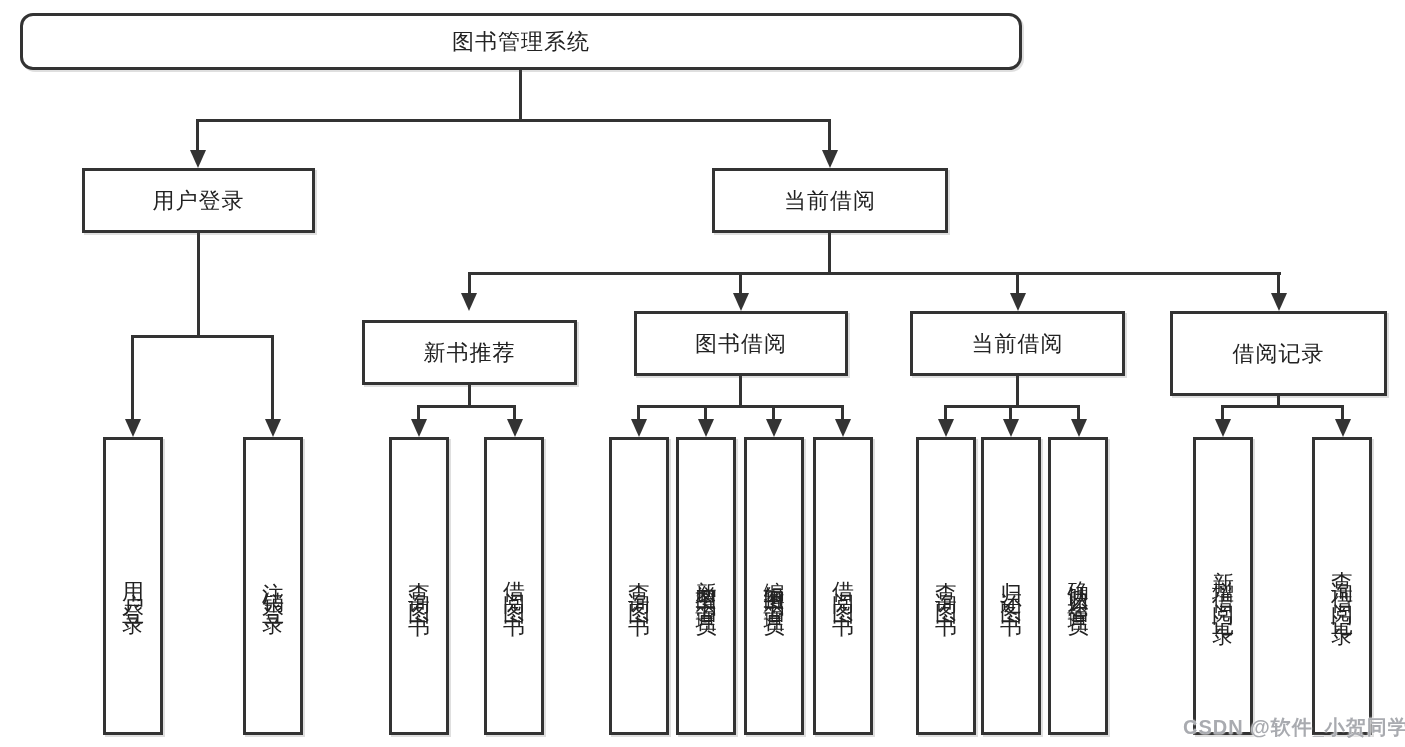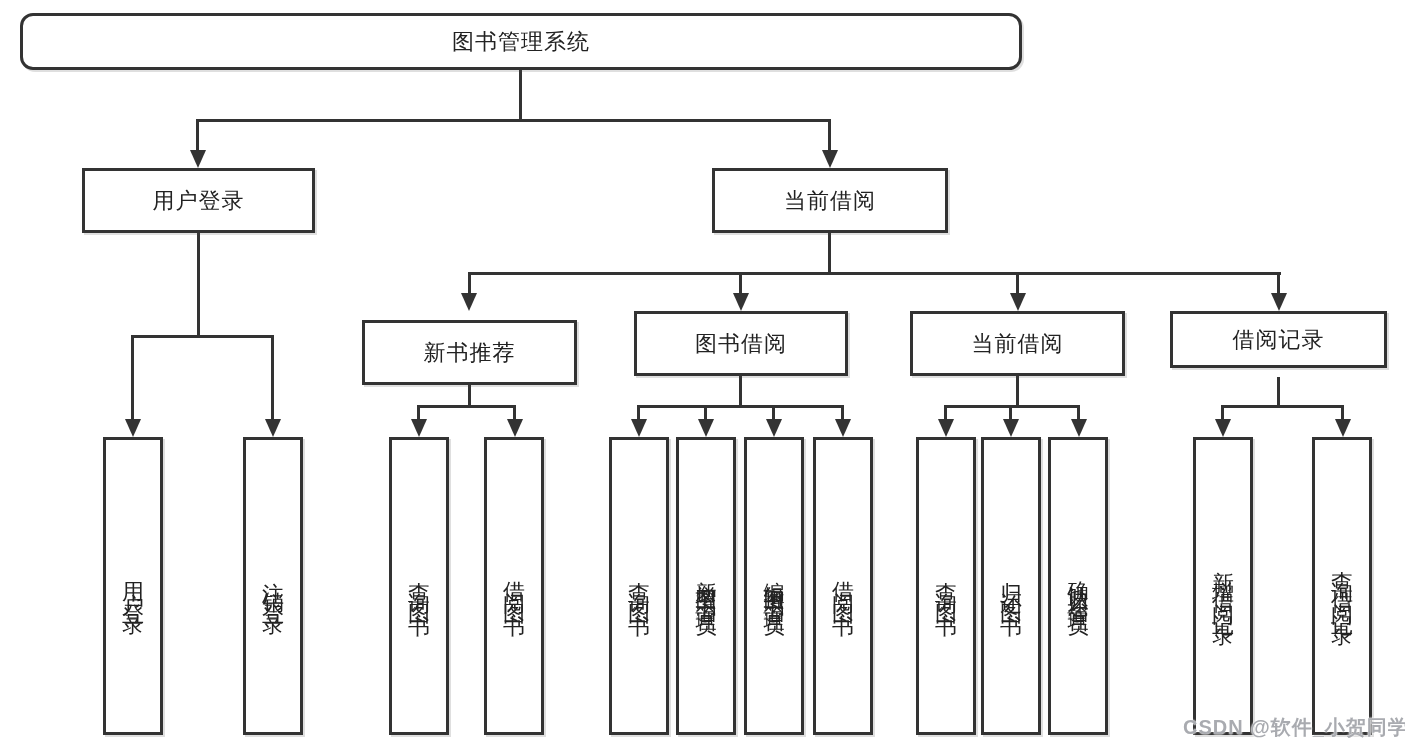--- a/index.html
+++ b/index.html
@@ -73,21 +73,21 @@
 
   <div class="node" style="left:362px;top:320px;width:215px;height:65px;">
     <span>新书推荐</span>
   </div>
   <div class="node" style="left:634px;top:311px;width:214px;height:65px;">
     <span>图书借阅</span>
   </div>
   <div class="node" style="left:910px;top:311px;width:215px;height:65px;">
     <span>当前借阅</span>
   </div>
-  <div class="node" style="left:1170px;top:311px;width:217px;height:57px;">
+  <div class="node" style="left:1170px;top:311px;width:217px;height:85px;">
     <span>借阅记录</span>
   </div>
 
   <div class="line" style="left:468px;top:376px;width:3px;height:29px;"></div>
   <div class="line" style="left:417px;top:405px;width:99px;height:3px;"></div>
   <div class="line" style="left:417px;top:405px;width:3px;height:16px;"></div>
   <div class="ahead" style="left:411px;top:419px;"></div>
   <div class="line" style="left:513px;top:405px;width:3px;height:16px;"></div>
   <div class="ahead" style="left:507px;top:419px;"></div>
 

